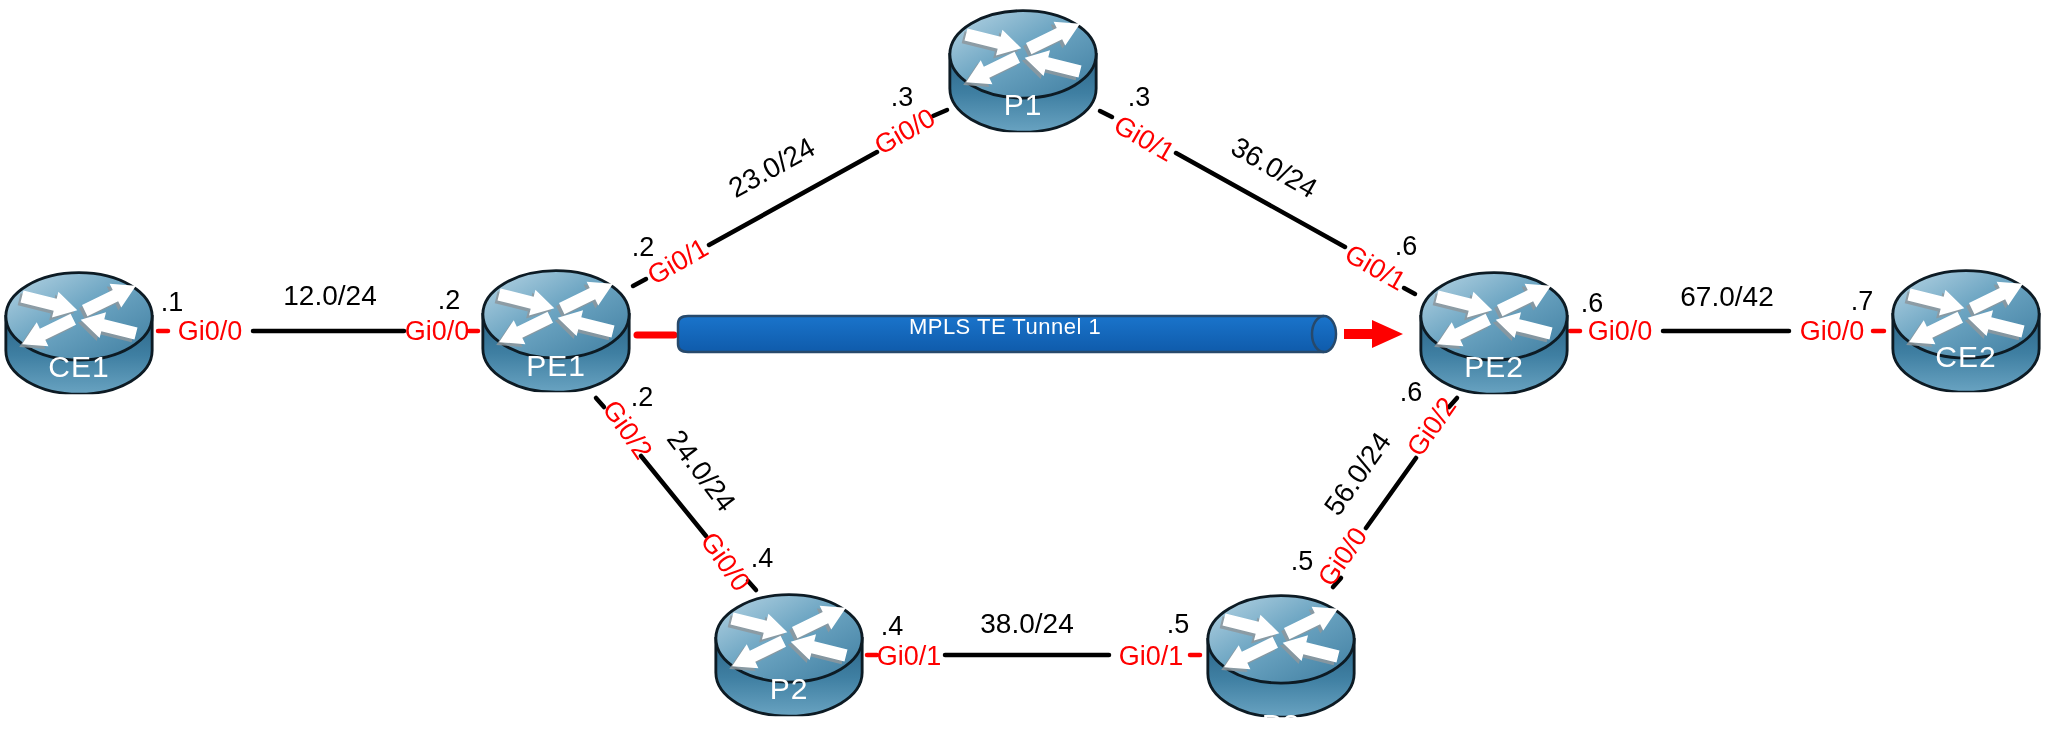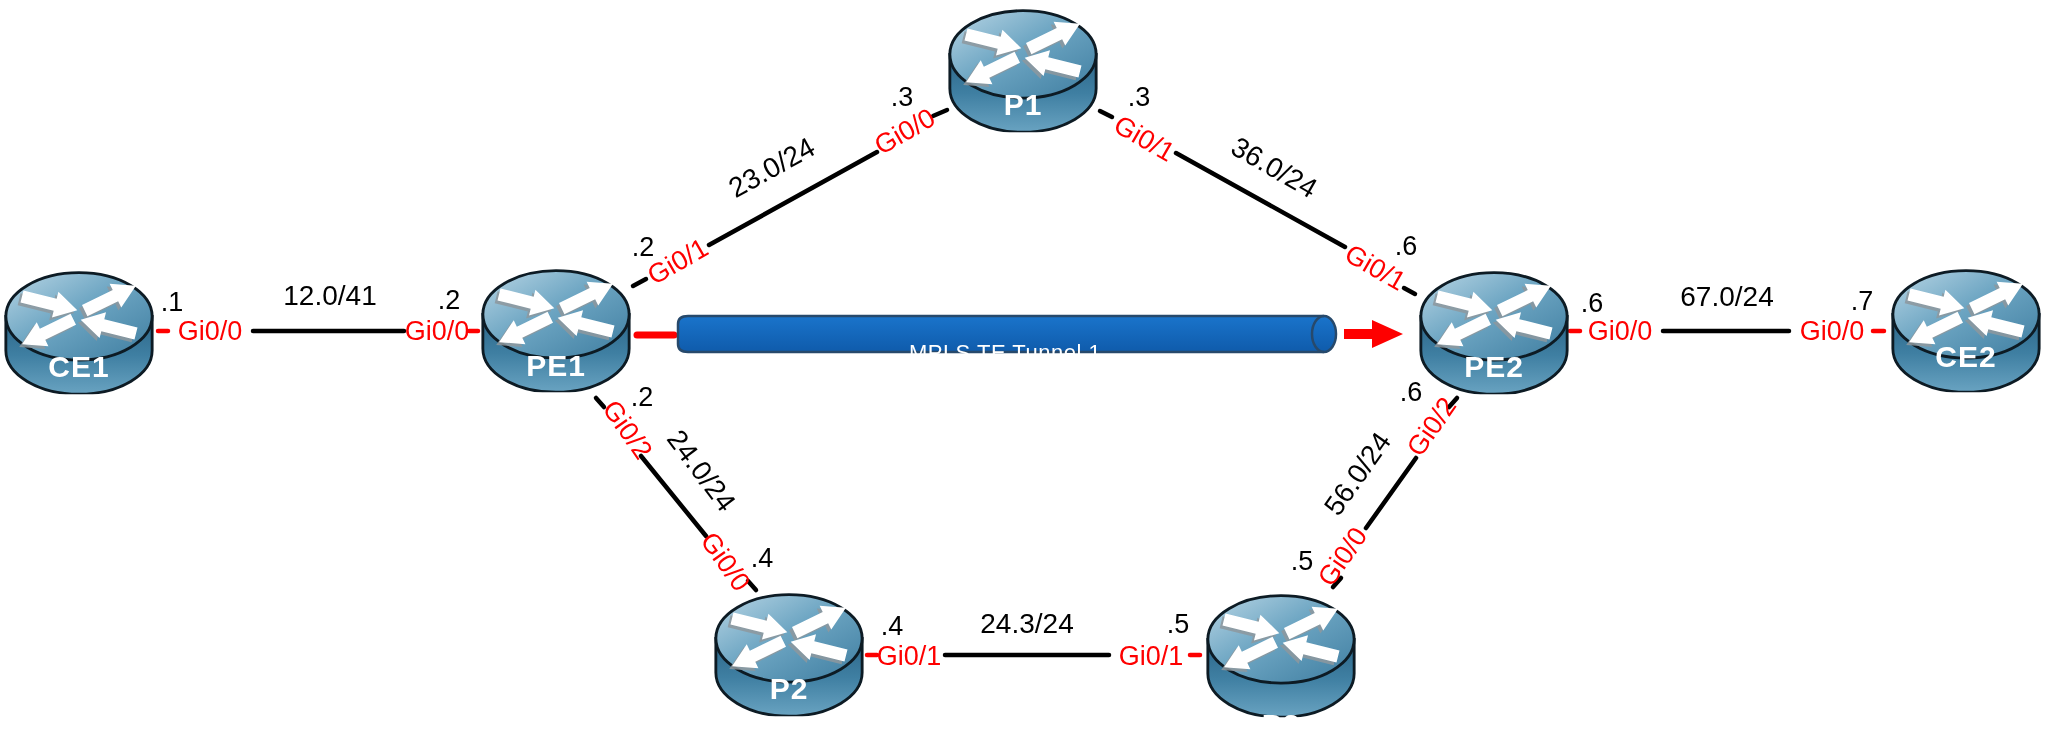--- a/index.html
+++ b/index.html
@@ -7,21 +7,21 @@
     position:relative;width:2048px;height:731px;background:#ffffff;overflow:hidden;
     font-family:"Liberation Sans", sans-serif;
   }
   .canvas svg.layer{position:absolute;left:0;top:0;}
   .lbl{position:absolute;white-space:nowrap;transform:translate(-50%,-50%);}
   .ip{font-size:27px;color:#000;}
   .if{font-size:27px;color:#fe0000;}
   .net{font-size:28px;color:#000;}
   .rname{
     position:absolute;transform:translate(-50%,-50%);
-    font-size:30px;color:#ffffff;font-weight:700;letter-spacing:1px;text-align:center;
+    font-size:30px;color:#ffffff;font-weight:400;letter-spacing:1px;text-align:center;
   }
   .tunnel-label{
     position:absolute;transform:translate(-50%,-50%);
     font-size:22px;color:#ffffff;letter-spacing:0.5px;
   }
   .router{position:absolute;width:152px;height:125px;}
 </style>
 </head>
 <body>
 
@@ -141,25 +141,25 @@
   </div>
 
   <span class="rname" style="left:79px;top:367px">CE1</span>
   <span class="rname" style="left:556px;top:366px">PE1</span>
   <span class="rname" style="left:1023px;top:105px">P1</span>
   <span class="rname" style="left:789px;top:689px">P2</span>
   <span class="rname" style="left:1281px;top:725px">P3</span>
   <span class="rname" style="left:1494px;top:367px">PE2</span>
   <span class="rname" style="left:1966px;top:357px">CE2</span>
 
-  <span class="tunnel-label" style="left:1005px;top:353px">MPLS TE Tunnel 1</span>
+  <span class="tunnel-label" style="left:1005px;top:327px">MPLS TE Tunnel 1</span>
 
   <span class="lbl ip" style="left:172px;top:302px">.1</span>
   <span class="lbl if" style="left:210px;top:331px">Gi0/0</span>
-  <span class="lbl net" style="left:330px;top:296px">12.0/41</span>
+  <span class="lbl net" style="left:330px;top:296px">12.0/24</span>
   <span class="lbl if" style="left:437px;top:331px">Gi0/0</span>
   <span class="lbl ip" style="left:449px;top:300px">.2</span>
 
   <span class="lbl ip" style="left:643px;top:247px">.2</span>
   <span class="lbl if" style="left:678px;top:262px;transform:translate(-50%,-50%) rotate(-30deg)">Gi0/1</span>
   <span class="lbl net" style="left:772px;top:168px;transform:translate(-50%,-50%) rotate(-29deg)">23.0/24</span>
   <span class="lbl if" style="left:905px;top:132px;transform:translate(-50%,-50%) rotate(-30deg)">Gi0/0</span>
   <span class="lbl ip" style="left:902px;top:97px">.3</span>
 
   <span class="lbl ip" style="left:1139px;top:97px">.3</span>
@@ -169,29 +169,29 @@
   <span class="lbl ip" style="left:1406px;top:246px">.6</span>
 
   <span class="lbl ip" style="left:642px;top:397px">.2</span>
   <span class="lbl if" style="left:627px;top:430px;transform:translate(-50%,-50%) rotate(55deg)">Gi0/2</span>
   <span class="lbl net" style="left:701px;top:471px;transform:translate(-50%,-50%) rotate(53deg)">24.0/24</span>
   <span class="lbl if" style="left:725px;top:562px;transform:translate(-50%,-50%) rotate(55deg)">Gi0/0</span>
   <span class="lbl ip" style="left:762px;top:558px">.4</span>
 
   <span class="lbl ip" style="left:892px;top:626px">.4</span>
   <span class="lbl if" style="left:909px;top:656px">Gi0/1</span>
-  <span class="lbl net" style="left:1027px;top:624px">24.3/24</span>
+  <span class="lbl net" style="left:1027px;top:624px">38.0/24</span>
   <span class="lbl if" style="left:1151px;top:656px">Gi0/1</span>
   <span class="lbl ip" style="left:1178px;top:624px">.5</span>
 
   <span class="lbl ip" style="left:1302px;top:561px">.5</span>
   <span class="lbl if" style="left:1343px;top:557px;transform:translate(-50%,-50%) rotate(-55deg)">Gi0/0</span>
   <span class="lbl net" style="left:1358px;top:474px;transform:translate(-50%,-50%) rotate(-55deg)">56.0/24</span>
   <span class="lbl if" style="left:1432px;top:427px;transform:translate(-50%,-50%) rotate(-55deg)">Gi0/2</span>
   <span class="lbl ip" style="left:1411px;top:392px">.6</span>
 
   <span class="lbl ip" style="left:1592px;top:303px">.6</span>
   <span class="lbl if" style="left:1620px;top:331px">Gi0/0</span>
-  <span class="lbl net" style="left:1727px;top:297px">67.0/24</span>
+  <span class="lbl net" style="left:1727px;top:297px">67.0/42</span>
   <span class="lbl if" style="left:1832px;top:331px">Gi0/0</span>
   <span class="lbl ip" style="left:1862px;top:301px">.7</span>
 
 </div>
 
 </body></html>

